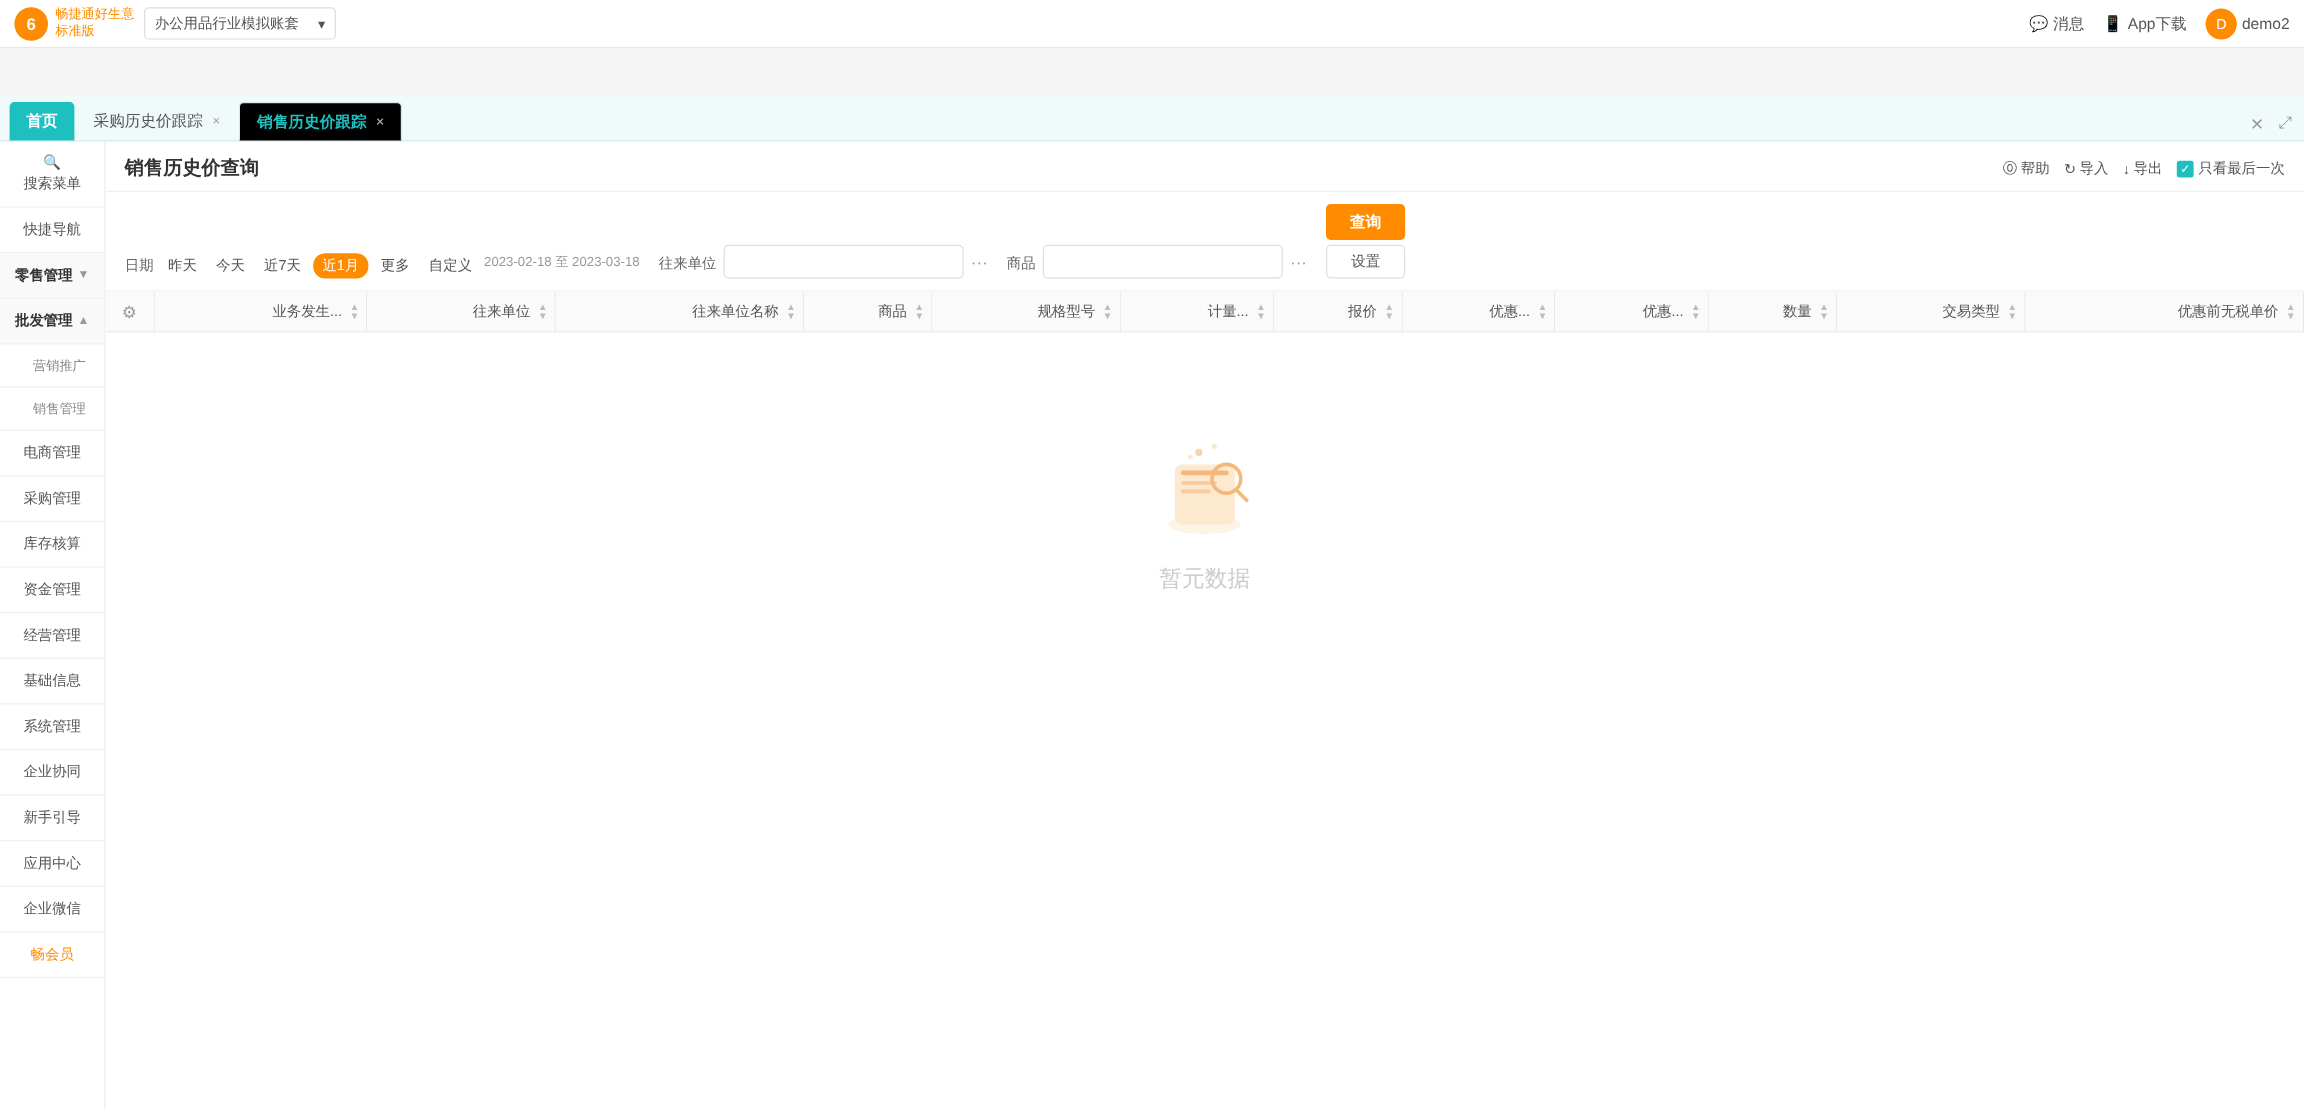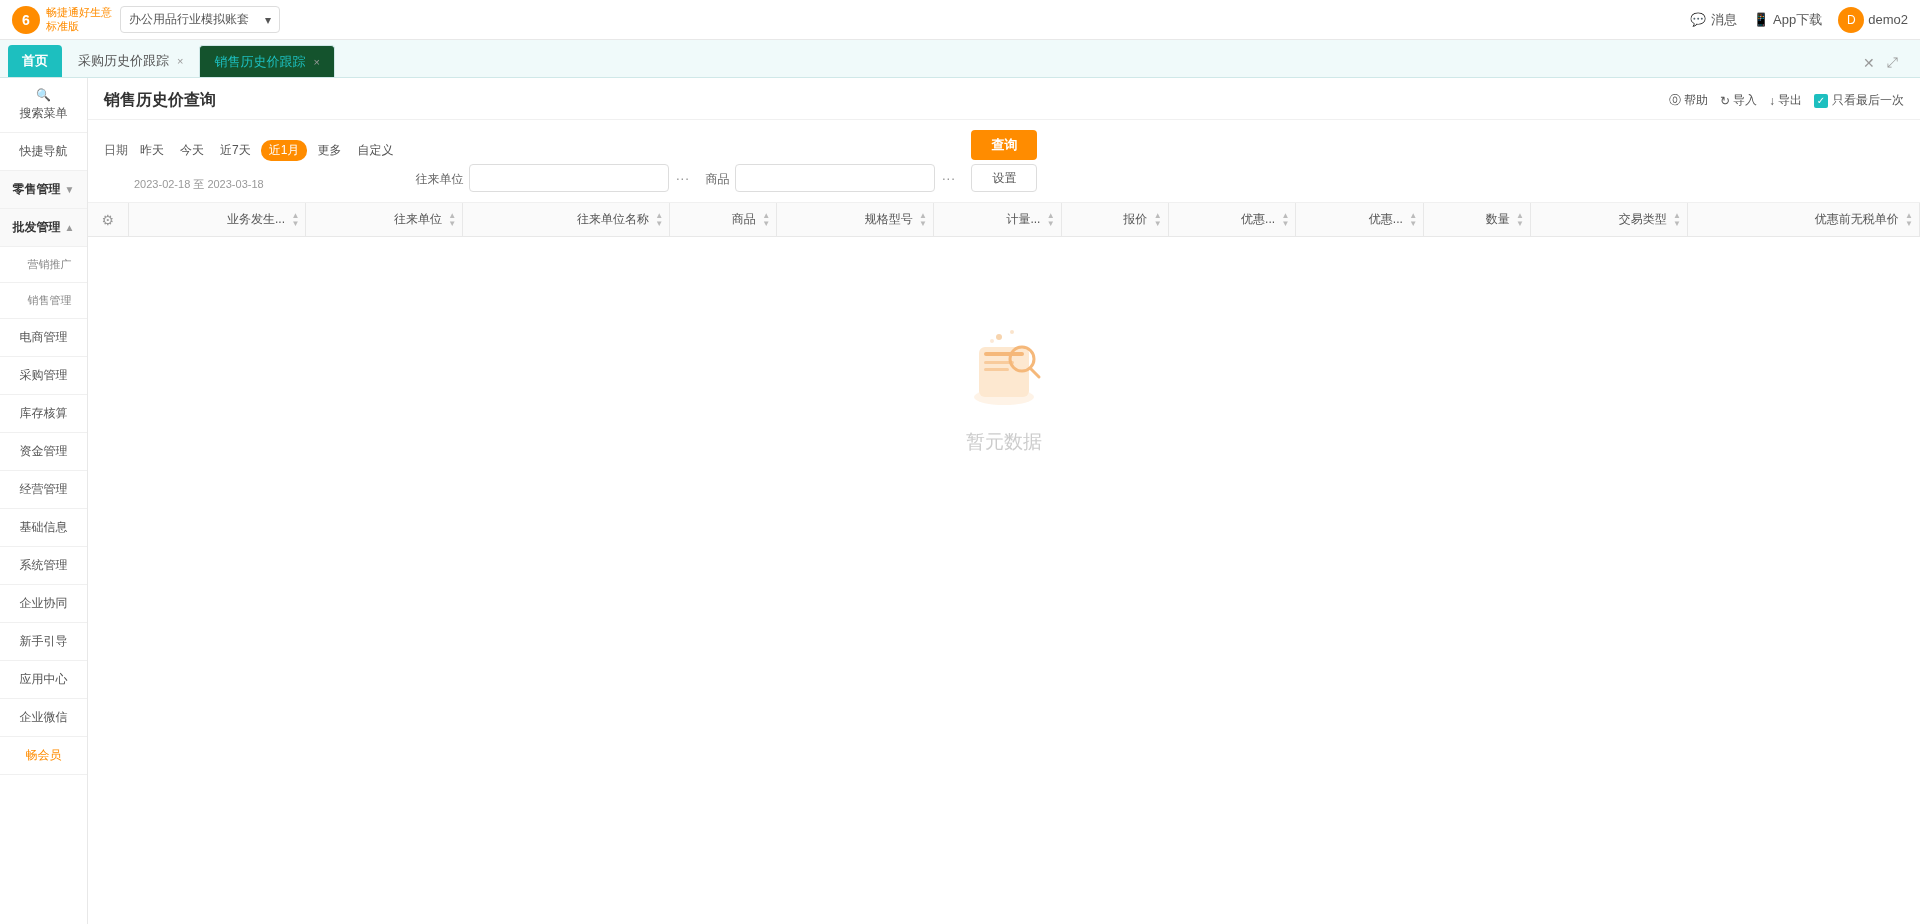--- a/index.html
+++ b/index.html
@@ -77,42 +77,43 @@
       font-size: 12px;
     }
 
     
     .tabs-bar {
       height: 38px;
       background: #f0fafa;
       border-bottom: 1px solid #d0e8e8;
       display: flex;
       align-items: flex-end;
-      padding: 0 12px 0 8px;
+      padding: 0 0 0 8px;
+      margin-top: 40px;
     }
     .tab {
       height: 32px;
       display: flex;
       align-items: center;
       padding: 0 14px;
       font-size: 13px;
       cursor: pointer;
       border-radius: 4px 4px 0 0;
       color: #555;
       background: transparent;
       gap: 6px;
       margin-right: 2px;
     }
     .tab.active {
-      background: #14532d;
+      background: #000000;
       color: #1dbfbf;
       border-top: 1px solid #d0e8e8;
       border-left: 1px solid #d0e8e8;
       border-right: 1px solid #d0e8e8;
-      font-weight: normal;
+      font-weight: bold;
     }
     .tab.home {
       background: #1dbfbf;
       color: #fff;
       font-weight: bold;
     }
     .tab-close {
       font-size: 11px;
       color: #999;
       cursor: pointer;
@@ -238,22 +239,22 @@
       align-items: flex-start;
       gap: 6px;
     }
     .filter-label {
       font-size: 12px;
       color: #666;
       padding-top: 2px;
     }
     .date-filter {
       display: flex;
-      flex-direction: column;
-      gap: 16px;
+      flex-direction: row;
+      gap: 4px;
     }
     .date-buttons {
       display: flex;
       align-items: center;
       gap: 4px;
     }
     .date-btn {
       padding: 2px 6px;
       font-size: 12px;
       cursor: pointer;

